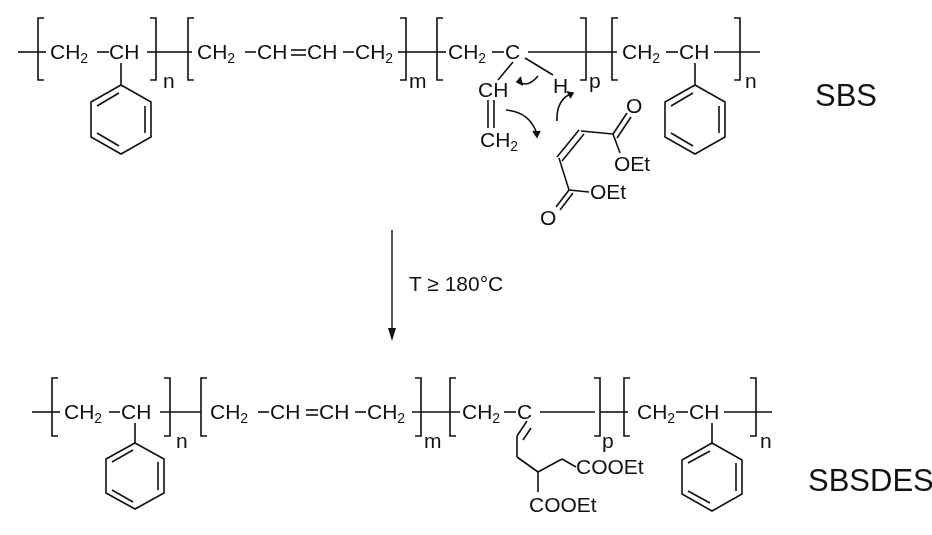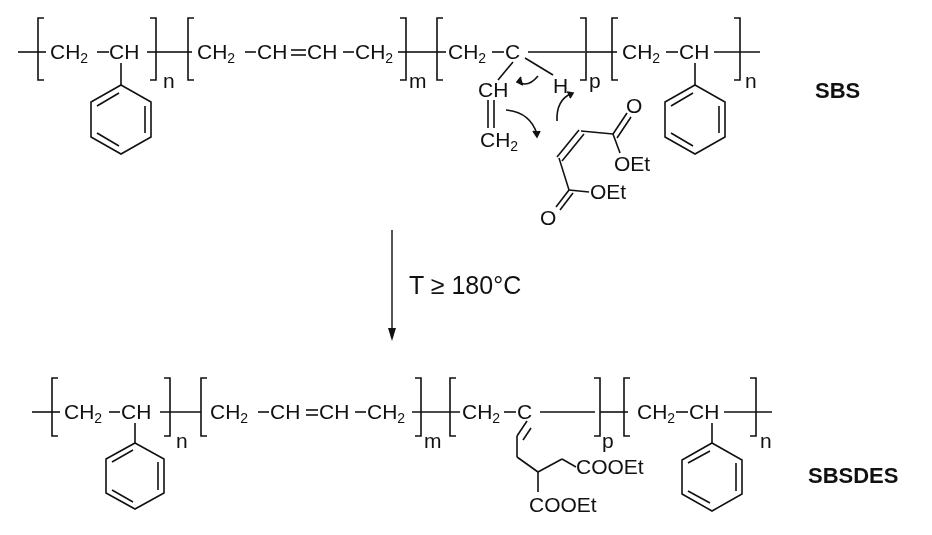--- a/index.html
+++ b/index.html
@@ -2,22 +2,22 @@
 <html><head>
 <meta charset="utf-8">
 <style>
   html, body { margin: 0; padding: 0; background: #ffffff; }
   body { width: 932px; height: 535px; position: relative; overflow: hidden;
          font-family: "Liberation Sans", sans-serif; color: #111; }
   svg.bonds { position: absolute; left: 0; top: 0; width: 932px; height: 535px; }
   .t { position: absolute; font-size: 21px; line-height: 1; white-space: nowrap; }
   .t sub { font-size: 14px; vertical-align: -4px; line-height: 0; }
   .idx { position: absolute; font-size: 21px; line-height: 1; }
-  .name { position: absolute; font-size: 22px; font-weight: bold; line-height: 1; }
-  .cond { position: absolute; font-size: 25px; line-height: 1; }
+  .name { position: absolute; font-size: 31px; font-weight: normal; line-height: 1; }
+  .cond { position: absolute; font-size: 21px; line-height: 1; }
 </style>
 </head>
 <body>
 
 <svg class="bonds" viewBox="0 0 932 535" fill="none" stroke="#111" stroke-width="1.6">
 
   <line x1="18" y1="52" x2="46" y2="52"></line>
 
   <polyline points="44,18 38,18 38,80 44,80"></polyline>
   <line x1="50" y1="52" x2="50" y2="52"></line>

